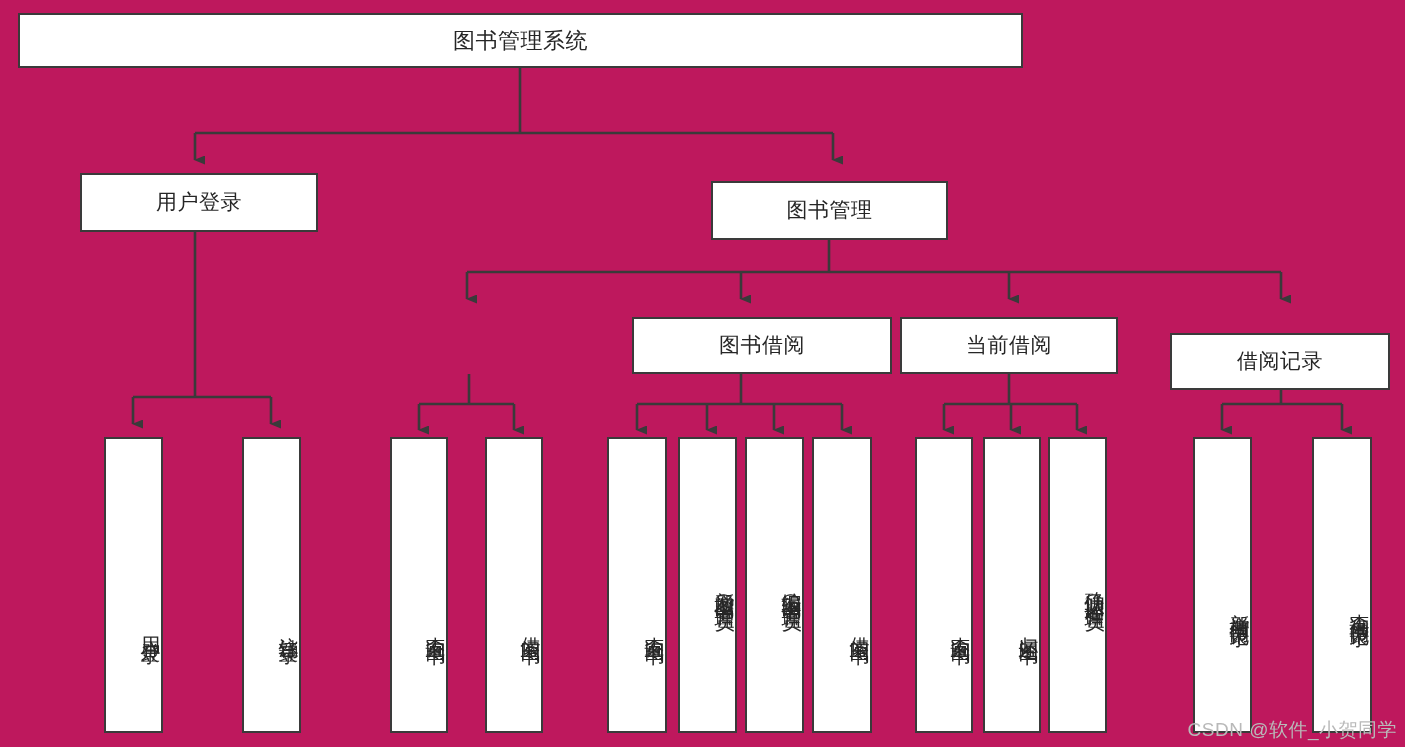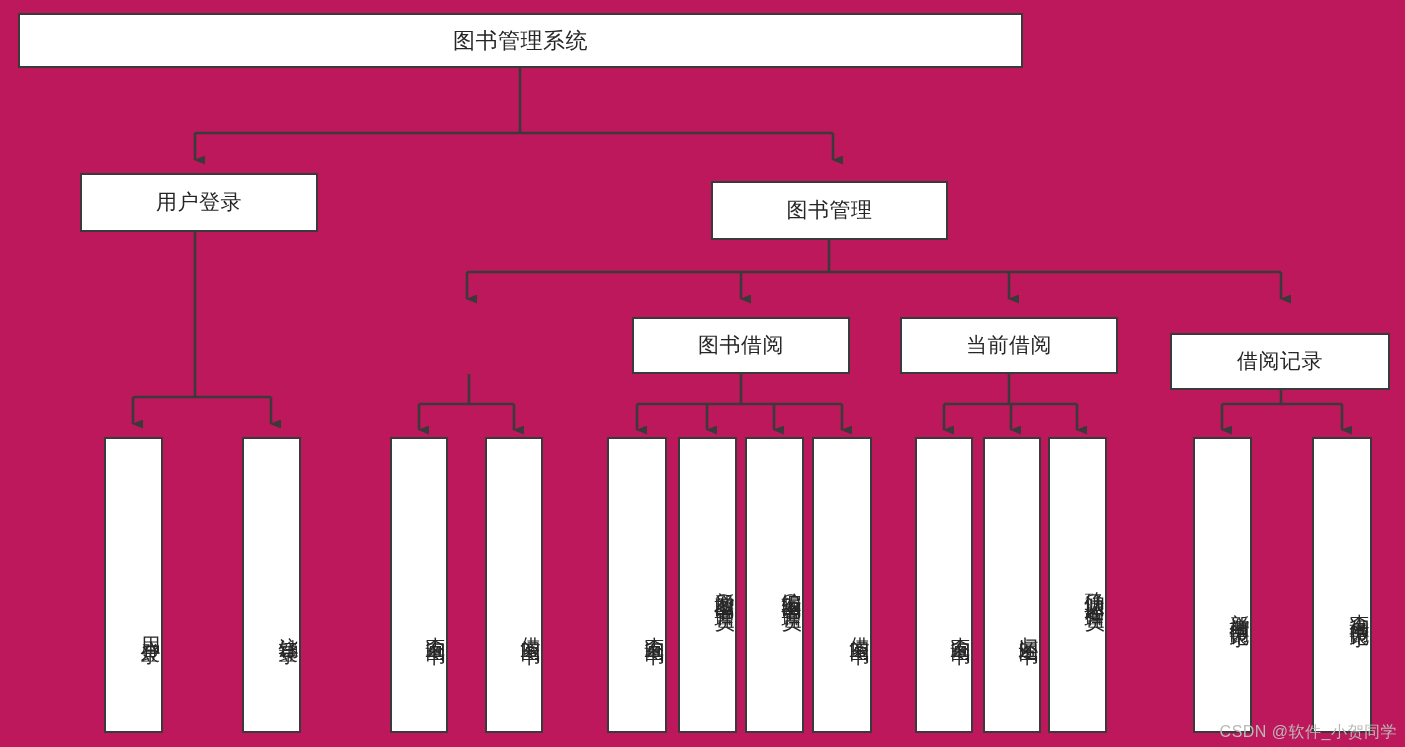--- a/index.html
+++ b/index.html
@@ -57,21 +57,21 @@
   }
   .node.vert .vtext {
     writing-mode: vertical-rl;
     text-orientation: upright;
     display: block;
   }
   .watermark {
     position: absolute;
     right: 8px;
     bottom: 4px;
-    font-size: 16px;
+    font-size: 19px;
     color: #b9b9b9;
     letter-spacing: 0.5px;
     white-space: nowrap;
     font-family: "Liberation Sans", "DejaVu Sans", sans-serif;
   }
 </style>
 </head>
 <body>
 
 <div id="diagram">
@@ -130,21 +130,21 @@
     <span>图书管理系统</span>
   </div>
 
   <div class="node horiz" style="left:80px; top:173px; width:238px; height:59px;">
     <span>用户登录</span>
   </div>
   <div class="node horiz" style="left:711px; top:173px; width:237px; height:59px;margin-top:8px;">
     <span>图书管理</span>
   </div>
 
-  <div class="node horiz" style="left:632px; top:317px; width:218px; height:57px;">
+  <div class="node horiz" style="left:632px; top:317px; width:260px; height:57px;">
     <span>图书借阅</span>
   </div>
   <div class="node horiz" style="left:900px; top:317px; width:218px; height:57px;">
     <span>当前借阅</span>
   </div>
   <div class="node horiz" style="left:1170px; top:317px; width:220px; height:57px;margin-top:16px;">
     <span>借阅记录</span>
   </div>
 
   <div class="node vert" style="left:104px; top:437px; width:59px; height:296px; padding-top:84px;">

